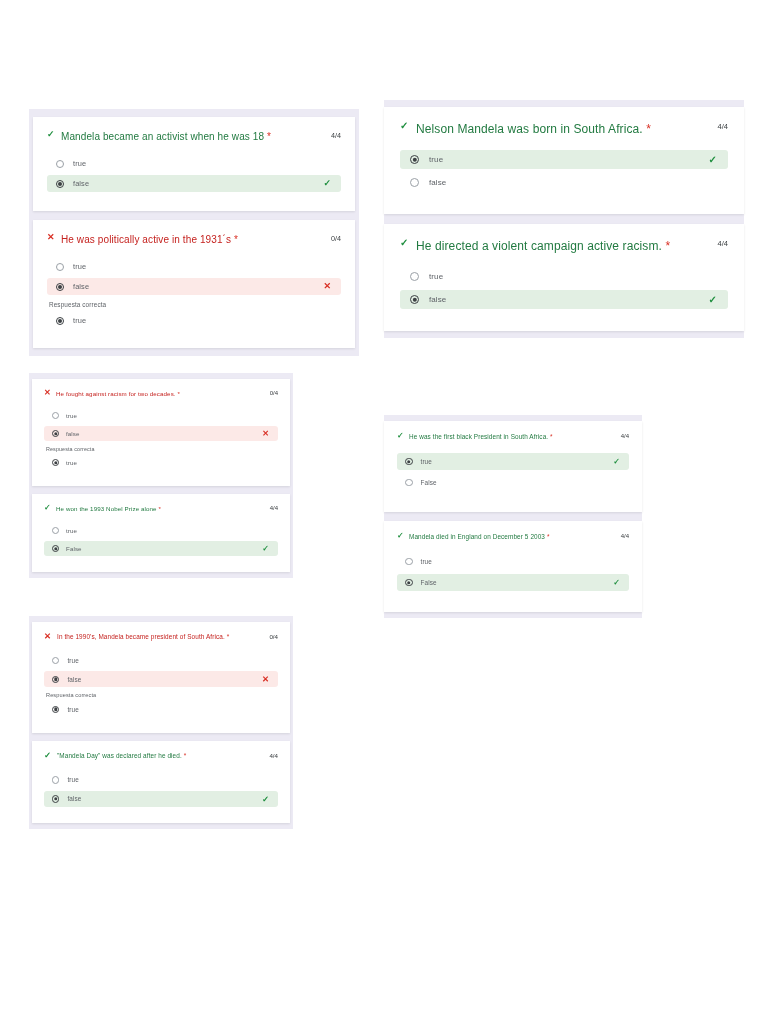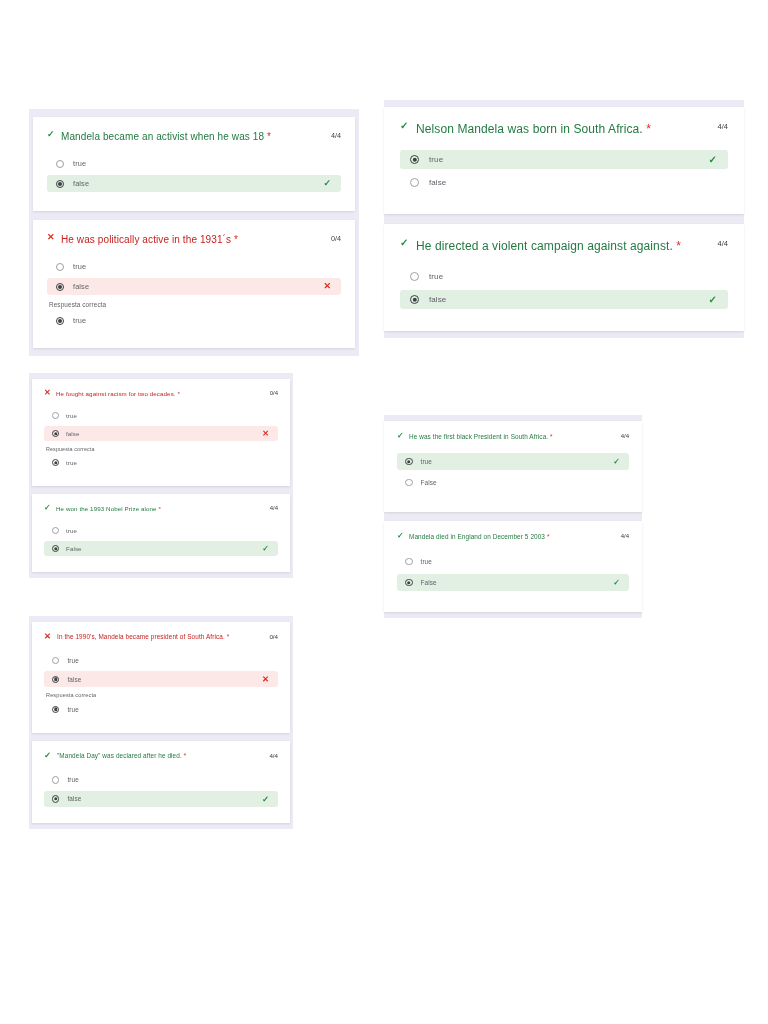--- a/index.html
+++ b/index.html
@@ -244,21 +244,21 @@
         </div>
         <div class="opt">
           <span class="radio"></span>
           <span class="olabel">false</span>
         </div>
       </div>
     </div>
     <div class="card shadowed">
       <div class="qhead">
         <span class="mark ok">✓</span>
-        <span class="qtext"><span class="ok-t">He directed a violent campaign against against.</span><span class="star"> *</span></span>
+        <span class="qtext"><span class="ok-t">He directed a violent campaign active racism.</span><span class="star"> *</span></span>
         <span class="score">4/4</span>
       </div>
       <div class="opts">
         <div class="opt">
           <span class="radio"></span>
           <span class="olabel">true</span>
         </div>
         <div class="opt sel-ok">
           <span class="radio on"></span>
           <span class="olabel">false</span>

